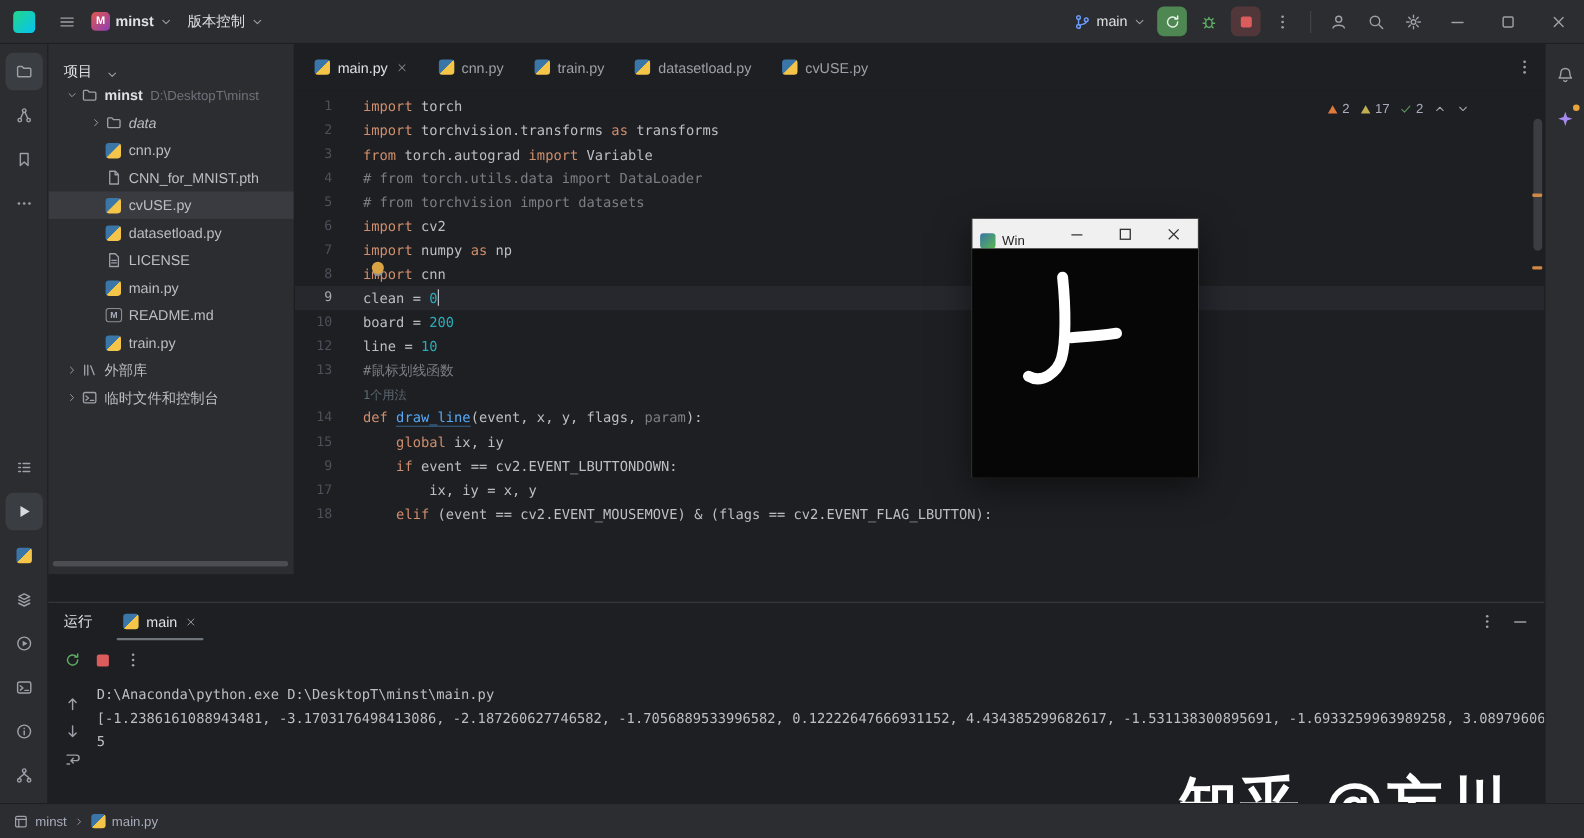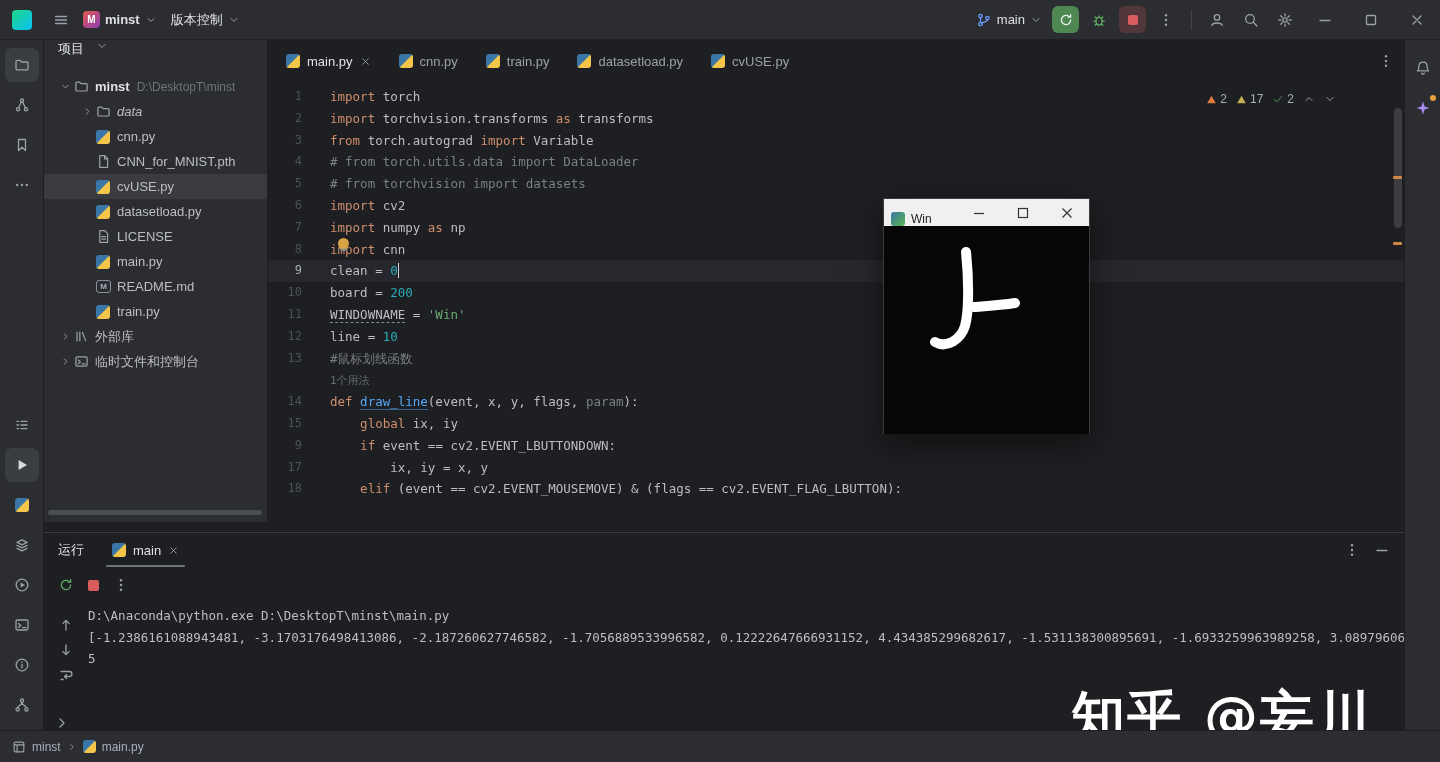--- a/index.html
+++ b/index.html
@@ -31,21 +31,21 @@
   .stripe.left{left:0;top:40px;width:44px;height:690px;border-right:1px solid #1e1f22;padding:5px 0}
   .stripe.right{left:1404px;top:40px;width:36px;height:690px;border-left:1px solid #1e1f22;padding:8px 0}
   .sbtn{width:34px;height:34px;border-radius:7px;display:flex;align-items:center;justify-content:center;color:#9da0a8;margin:3px 0;position:relative}
   .sbtn.active{background:#3a3d41;color:#d7dae0}
   .stripe-bottom{margin-top:auto;display:flex;flex-direction:column;align-items:center}
   .ai-dot{position:absolute;right:4px;top:4px;width:6px;height:6px;border-radius:50%;background:#e8a33d}
 
   
   .project{position:absolute;left:44px;top:40px;width:224px;height:482px;background:#2b2d30;
     border-right:1px solid #1e1f22;overflow:hidden}
-  .proj-head{height:34px;display:flex;align-items:flex-start;padding-left:14px;gap:12px;color:#dfe1e5}
+  .proj-head{height:34px;display:flex;align-items:flex-end;padding-left:14px;gap:12px;color:#dfe1e5}
   .tree-row{height:25px;display:flex;align-items:center;white-space:nowrap}
   .tree-row.selected{background:#393b40}
   .tchev{width:18px;display:flex;justify-content:center;color:#9da0a8}
   .ticon{width:21px;display:flex;align-items:center}
   .tlabel{color:#bcbec4}
   .tlabel.bold{font-weight:bold;color:#dfe1e5}
   .tpath{color:#6f737a;margin-left:7px;font-size:12px}
   .ico-py{width:14px;height:14px;border-radius:3px;flex:0 0 14px;
     background:linear-gradient(135deg,#3a76a8 49%,#f4c548 51%)}
   .ico-md{width:15px;height:13px;border:1px solid #8a8e97;border-radius:3px;color:#a8adbd;
@@ -78,21 +78,21 @@
     background:#d9a343;box-shadow:0 3px 0 -1px #8a8e97}
   .inspections{position:absolute;top:8px;right:62px;display:flex;align-items:center;gap:9px;
     font-size:12px;color:#a8adbd;background:#1e1f22;padding:2px 6px;border-radius:6px}
   .insp-item{display:flex;align-items:center;gap:3px}
   .i1{color:#e07a3f}.i2{color:#bfae52}.i3{color:#57965c}
   .ed-scroll{position:absolute;right:2px;top:26px;width:8px}
   .ed-thumb{position:absolute;right:0;top:0;width:8px;height:120px;border-radius:4px;background:rgba(166,170,180,.22)}
   .ed-mark{position:absolute;right:0;width:9px;height:3px;background:#d08845;border-radius:1px}
 
   
-  .runpanel{position:absolute;left:44px;top:532px;width:1360px;height:208px;background:#1e1f22;
+  .runpanel{position:absolute;left:44px;top:547px;width:1360px;height:208px;background:#1e1f22;
     border-top:1px solid #393b40;overflow:hidden}
   .run-head{height:34px;display:flex;align-items:center}
   .run-title{padding:0 16px 0 14px;color:#dfe1e5}
   .run-tab{height:34px;display:flex;align-items:center;gap:7px;padding:0 12px;position:relative;color:#dfe1e5}
   .run-tab::after{content:"";position:absolute;left:6px;right:6px;bottom:0;height:2px;background:#6f737a;border-radius:1px}
   .run-head-right{margin-left:auto;display:flex;align-items:center;margin-right:14px;gap:14px}
   .run-toolbar{height:36px;display:flex;align-items:center;gap:14px;padding-left:14px}
   .run-body{display:flex}
   .run-gutter{width:44px;display:flex;flex-direction:column;align-items:center;gap:9px;padding-top:14px;color:#9da0a8}
   .console{flex:1;font-family:"DejaVu Sans Mono","Liberation Mono",monospace;font-size:12.5px;
@@ -570,24 +570,20 @@
         </div>
         <div class="code-row current">
           <span class="lnum">9</span>
           <span class="ltext"><span class="tok-tx">clean = </span><span class="tok-nm">0</span><span class="caret"></span></span>
         </div>
         <div class="code-row">
           <span class="lnum">10</span>
           <span class="ltext"><span class="tok-tx">board = </span><span class="tok-nm">200</span></span>
         </div>
         <div class="code-row">
-          <span class="lnum">11</span>
-          <span class="ltext"><span class="tok-un">WINDOWNAME</span><span class="tok-tx"> = </span><span class="tok-st">'Win'</span></span>
-        </div>
-        <div class="code-row">
           <span class="lnum">12</span>
           <span class="ltext"><span class="tok-tx">line = </span><span class="tok-nm">10</span></span>
         </div>
         <div class="code-row">
           <span class="lnum">13</span>
           <span class="ltext"><span class="tok-cm">#鼠标划线函数</span></span>
         </div>
         <div class="code-row">
           <span class="lnum"></span>
           <span class="ltext"><span class="inlay-text">1个用法</span></span>

